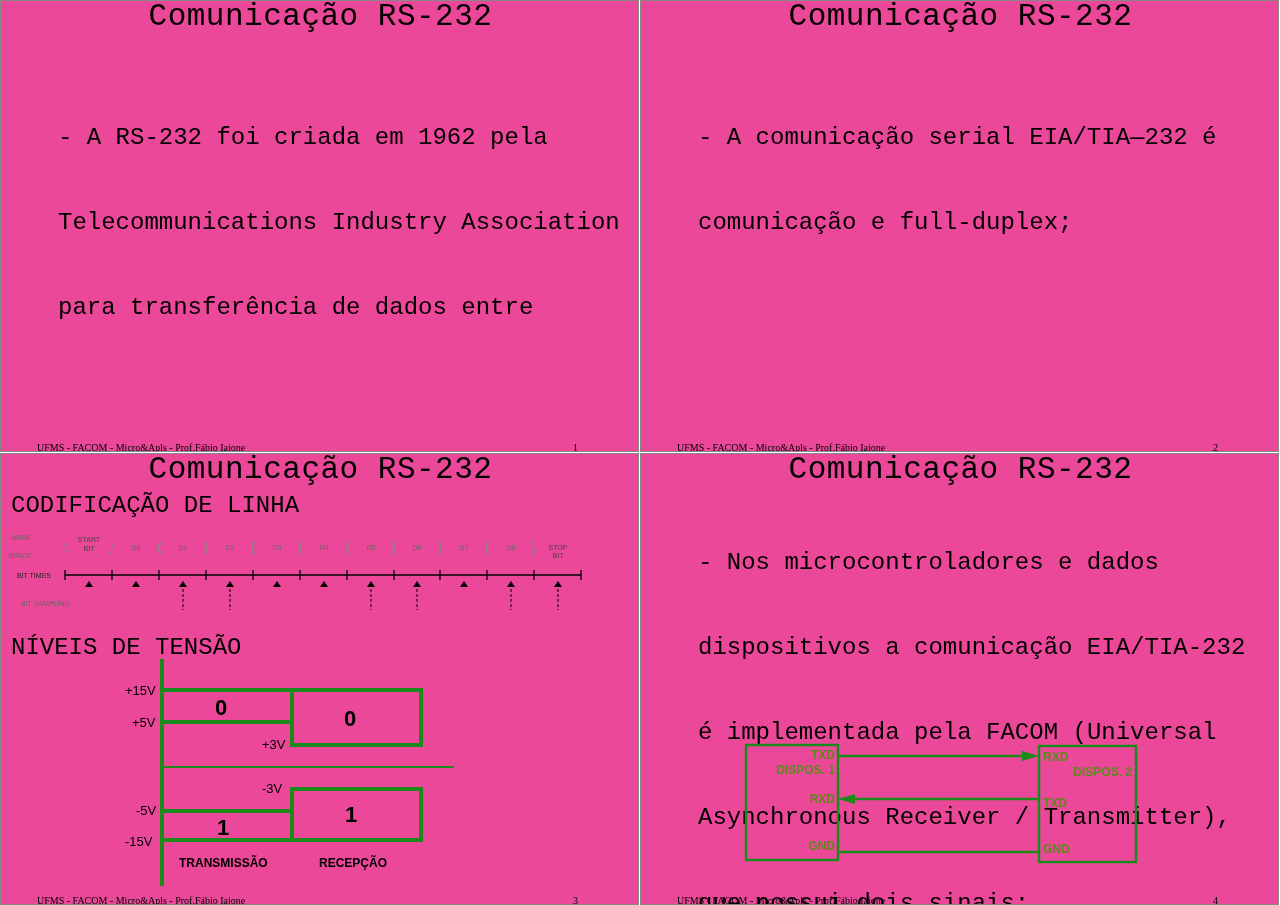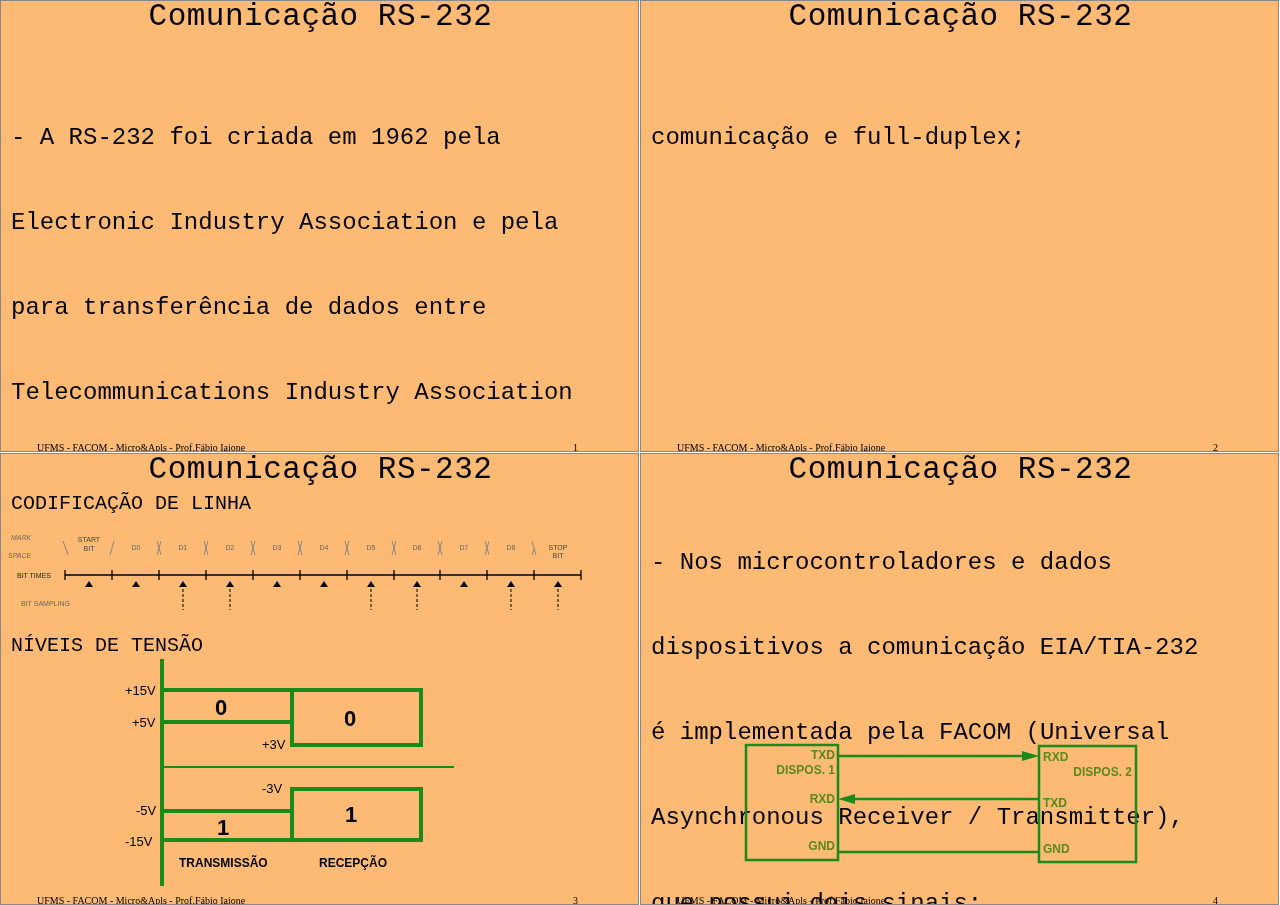--- a/index.html
+++ b/index.html
@@ -1,57 +1,57 @@
 <!DOCTYPE html>
 <html><head>
 <meta charset="utf-8">
 <style>
   html,body{margin:0;padding:0;background:#fff;}
   body{width:1280px;height:905px;position:relative;overflow:hidden;font-family:"Liberation Mono","DejaVu Sans Mono",monospace;color:#000;}
-  .slide{position:absolute;width:639px;height:452px;box-sizing:border-box;border:1px solid #888;background:#fdba74;overflow:hidden;}
+  .slide{position:absolute;width:639px;height:452px;box-sizing:border-box;border:1px solid #888;background:#ec4899;overflow:hidden;}
   .s1{left:0;top:0;}
   .s2{left:640px;top:0;}
   .s3{left:0;top:453px;}
   .s4{left:640px;top:453px;}
   .title{position:absolute;left:0;width:639px;top:-2px;text-align:center;font-size:31px;letter-spacing:0.5px;}
   .body{position:absolute;left:10px;top:66px;font-size:24px;line-height:28.4px;white-space:pre;}
   .footer{position:absolute;left:36px;bottom:-2px;font-family:"Liberation Serif","DejaVu Serif",serif;font-size:10px;}
   .pnum{position:absolute;right:60px;bottom:-2px;font-family:"Liberation Serif","DejaVu Serif",serif;font-size:10px;}
-  .line{display:block;}
+  .line{display:block;margin-left:47px;}
   .it{}
   .s3 .title,.s4 .title{top:-2px;}
-  .heading{position:absolute;left:10px;font-size:20px;}
+  .heading{position:absolute;left:10px;font-size:24px;}
   svg text{font-family:"Liberation Sans","DejaVu Sans",sans-serif;}
 </style>
 </head>
 <body>
 
 <div class="slide s1">
   <div class="title">Comunicação RS-232</div>
   <div class="body">
     <span class="line">- A RS-232 foi criada em 1962 pela</span>
-    <span class="line">Electronic Industry Association e pela</span>
+    <span class="line">Telecommunications Industry Association</span>
     <span class="line">para transferência de dados entre</span>
-    <span class="line">Telecommunications Industry Association</span>
     
     
     
     
     
     
     
     
   </div>
   <div class="footer">UFMS - FACOM - Micro&amp;Apls - Prof.Fábio Iaione</div>
   <div class="pnum">1</div>
 </div>
 
 <div class="slide s2">
   <div class="title">Comunicação RS-232</div>
   <div class="body">
+    <span class="line">- A comunicação serial EIA/TIA—232 é</span>
     <span class="line"><span>comunicação e </span><span class="it">full-duplex;</span></span>
     <span class="line"> </span>
     
     
     
     
     
     
     
     

